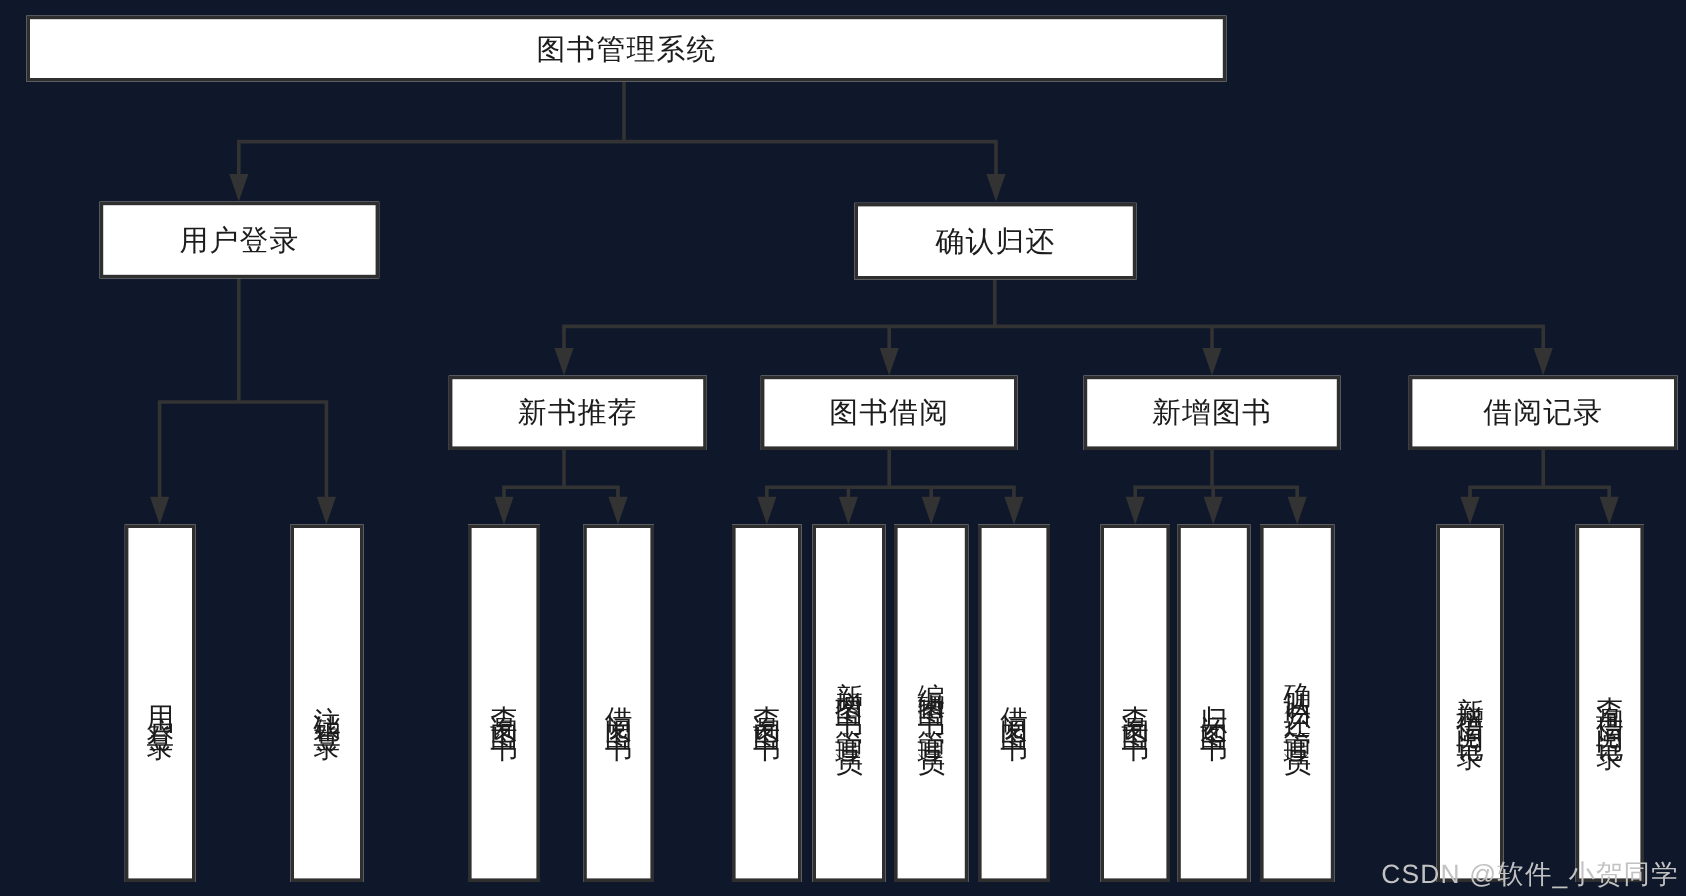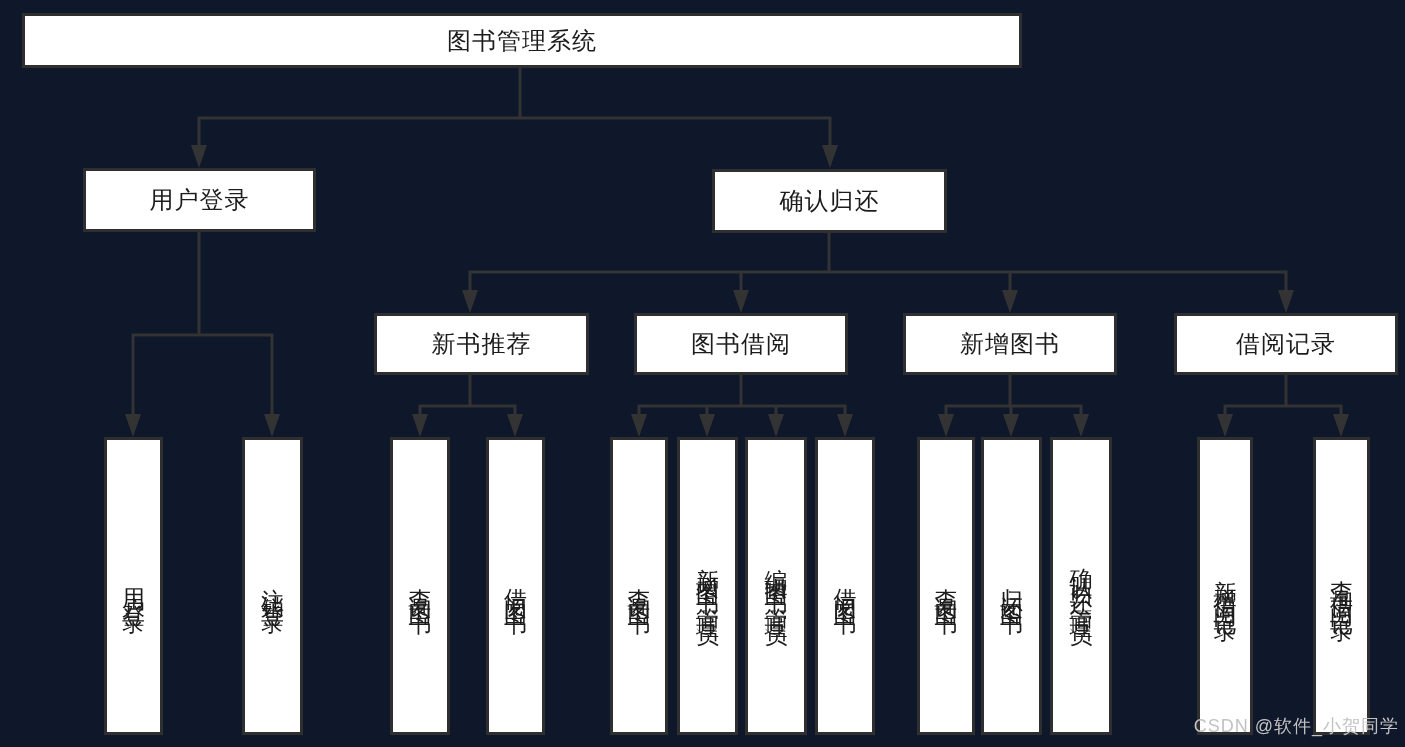--- a/index.html
+++ b/index.html
@@ -44,21 +44,21 @@
     text-orientation: upright;
     font-size: 23px;
     letter-spacing: 8px;
     line-height: 1;
     color: #1c1c1c;
   }
   .watermark {
     position: absolute;
     right: 6px;
     top: 714px;
-    font-size: 18px;
+    font-size: 22px;
     color: #c2c2c2;
     letter-spacing: 1px;
     white-space: nowrap;
     z-index: 3;
   }
 </style>
 </head>
 <body>
 
 <div class="canvas">

